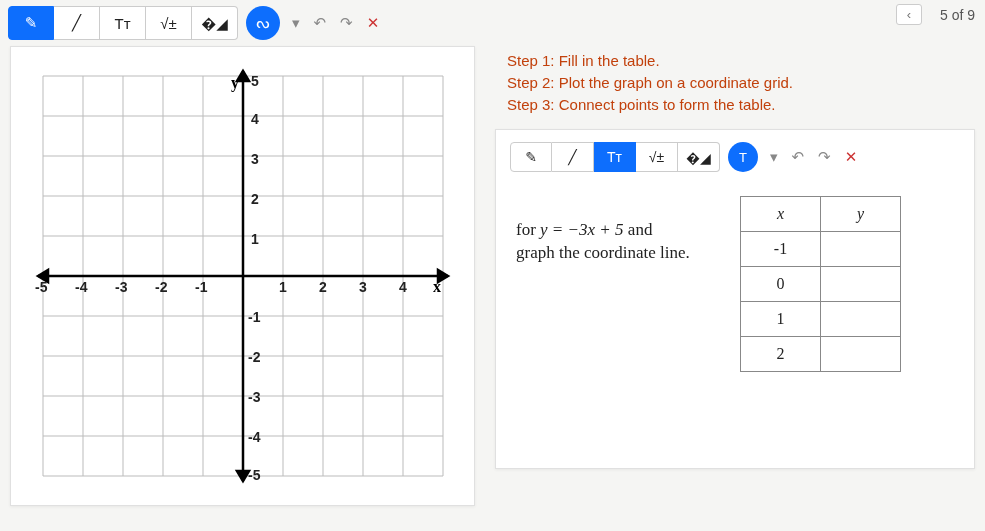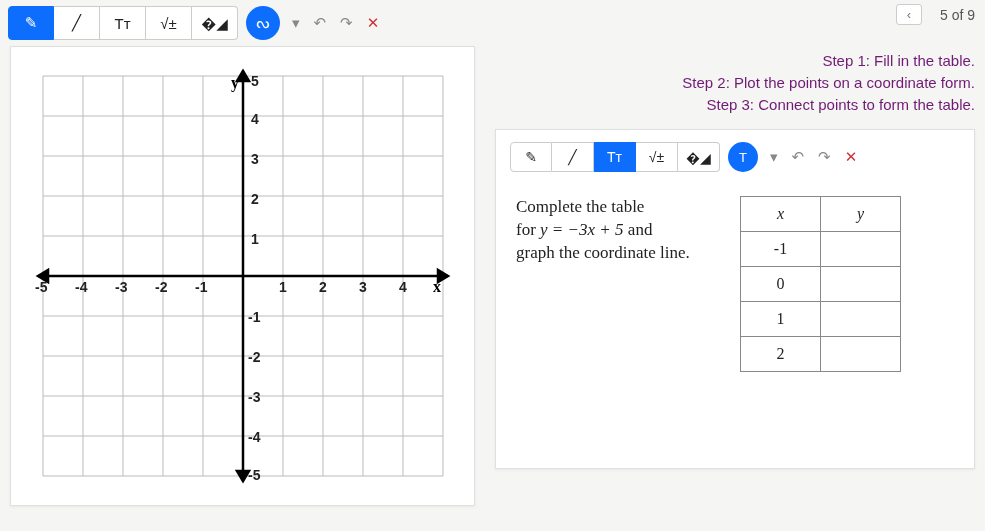--- a/index.html
+++ b/index.html
@@ -90,24 +90,23 @@
     justify-content:center;
   }
   .right-side {
     flex: 1;
     display:flex;
     flex-direction:column;
     gap:6px;
   }
   .steps {
     font-size: 15px;
-    color:#701a75;
+    color:#c2410c;
     padding: 4px 0 8px 12px;
     line-height:1.45;
-    text-align:right;
   }
   .right-panel {
     height: 340px;
   }
   .toolbar2 {
     display:flex;
     align-items:center;
     gap:0;
     margin-bottom:24px;
   }
@@ -228,21 +227,21 @@
       <text x="286" y="226" class="tick-lbl">2</text>
       <text x="326" y="226" class="tick-lbl">3</text>
       <text x="366" y="226" class="tick-lbl">4</text>
       <text x="404" y="204" class="tick-lbl" style="display:none">5</text>
     </svg>
   </div>
 
   <div class="right-side">
     <div class="steps">
       <div>Step 1: Fill in the table.</div>
-      <div>Step 2: Plot the points on a coordinate form.</div>
+      <div>Step 2: Plot the graph on a coordinate grid.</div>
       <div>Step 3: Connect points to form the table.</div>
     </div>
 
     <div class="panel right-panel">
       <div class="toolbar2">
         <span class="tool" style="border-left:1px solid #ccc;border-top-left-radius:4px;border-bottom-left-radius:4px;">✎</span>
         <span class="tool">╱</span>
         <span class="tool active">Tᴛ</span>
         <span class="tool">√±</span>
         <span class="tool" style="border-top-right-radius:4px;border-bottom-right-radius:4px;">�◢</span>
@@ -250,21 +249,21 @@
         <div class="small-icons">
           <span>▾</span>
           <span>↶</span>
           <span>↷</span>
           <span style="color:#c33;">✕</span>
         </div>
       </div>
 
       <div class="rp-body">
         <div class="prompt">
-          <span>Complete the table </span><br>
+          <br>
           <span>for </span><span class="eq">y = −3x + 5</span><span> and </span><br>
           <span>graph the coordinate line.</span>
         </div>
 
         <table class="xy">
           <tbody>
               <tr>
             <th>x</th>
             <th>y</th>
           </tr>

